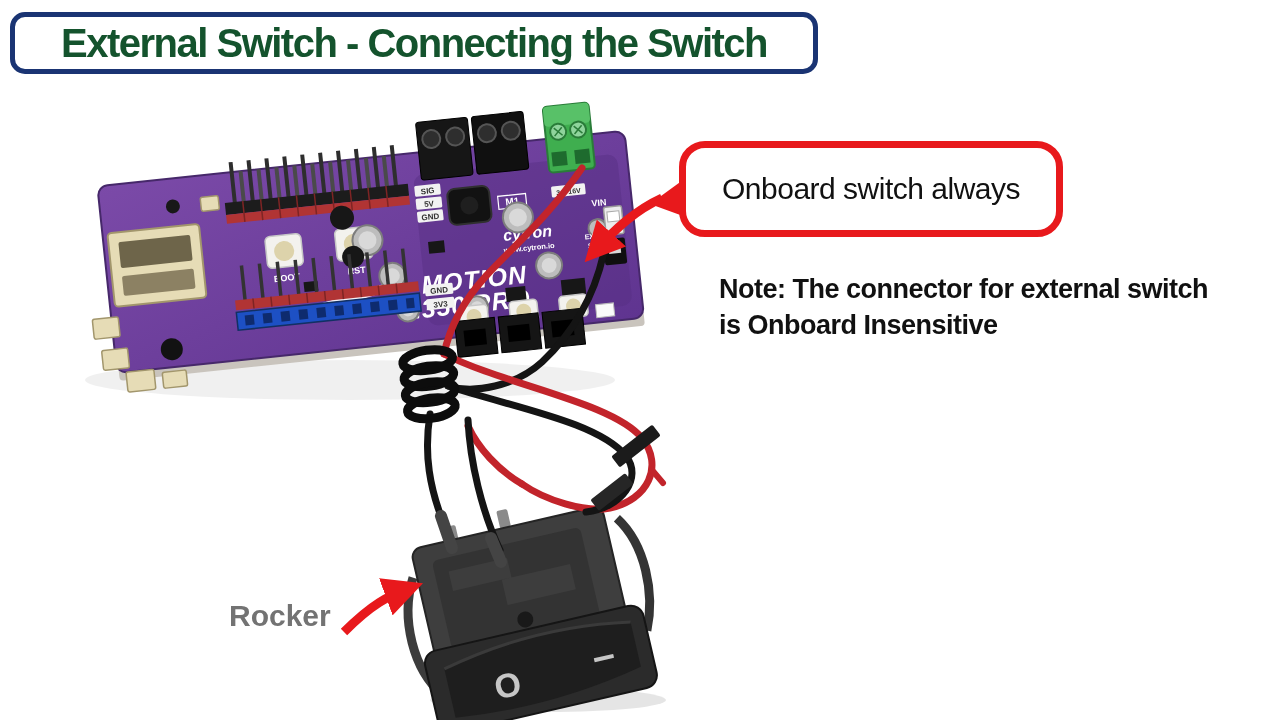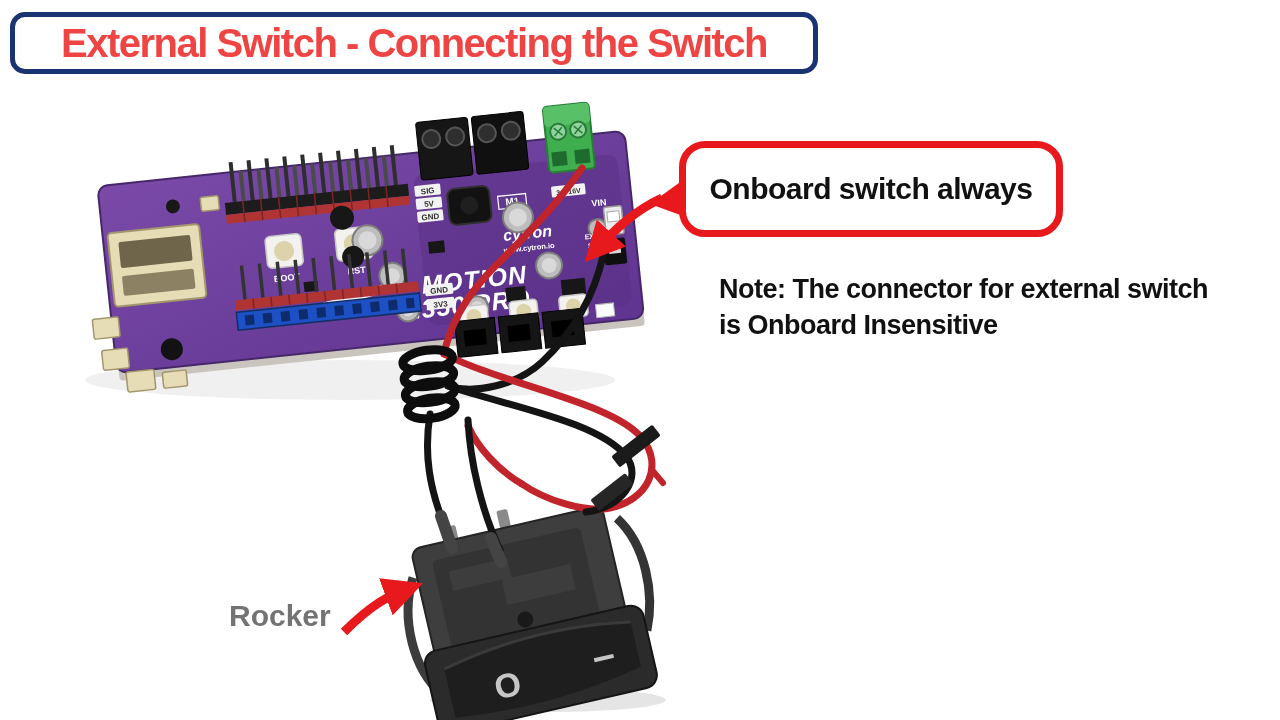--- a/index.html
+++ b/index.html
@@ -7,27 +7,27 @@
     position:relative;width:1280px;height:720px;overflow:hidden;background:#ffffff;
     font-family:"Liberation Sans","DejaVu Sans",sans-serif;
   }
   .photo{position:absolute;left:0;top:0;width:1280px;height:720px;}
   svg text{font-family:"Liberation Sans","DejaVu Sans",sans-serif;}
 
   .title-box{
     position:absolute;left:10px;top:12px;width:808px;height:62px;box-sizing:border-box;
     border:5px solid #1a3473;border-radius:15px;background:#ffffff;
     display:flex;align-items:center;justify-content:center;
-    color:#ef4444;font-weight:bold;font-size:40px;letter-spacing:-1.5px;white-space:nowrap;
+    color:#14532d;font-weight:bold;font-size:40px;letter-spacing:-1.5px;white-space:nowrap;
   }
   .callout{
     position:absolute;left:679px;top:141px;width:384px;height:96px;box-sizing:border-box;
     border:7px solid #e8191c;border-radius:26px;background:#ffffff;
     display:flex;flex-direction:column;align-items:center;justify-content:center;
-    color:#111;font-weight:bold;font-size:30px;line-height:1.2;letter-spacing:-0.5px;
+    color:#111;font-weight:normal;font-size:30px;line-height:1.2;letter-spacing:-0.5px;
     text-align:center;z-index:3;
   }
   .note{
     position:absolute;left:691px;top:272px;width:560px;
     color:#111;font-weight:bold;font-size:27px;line-height:1.33;letter-spacing:-0.5px;z-index:3;margin-left:28px;
   }
   .rocker-label{
     position:absolute;left:229px;top:597px;
     color:#737373;font-weight:bold;font-size:30px;line-height:1.25;z-index:3;
   }

